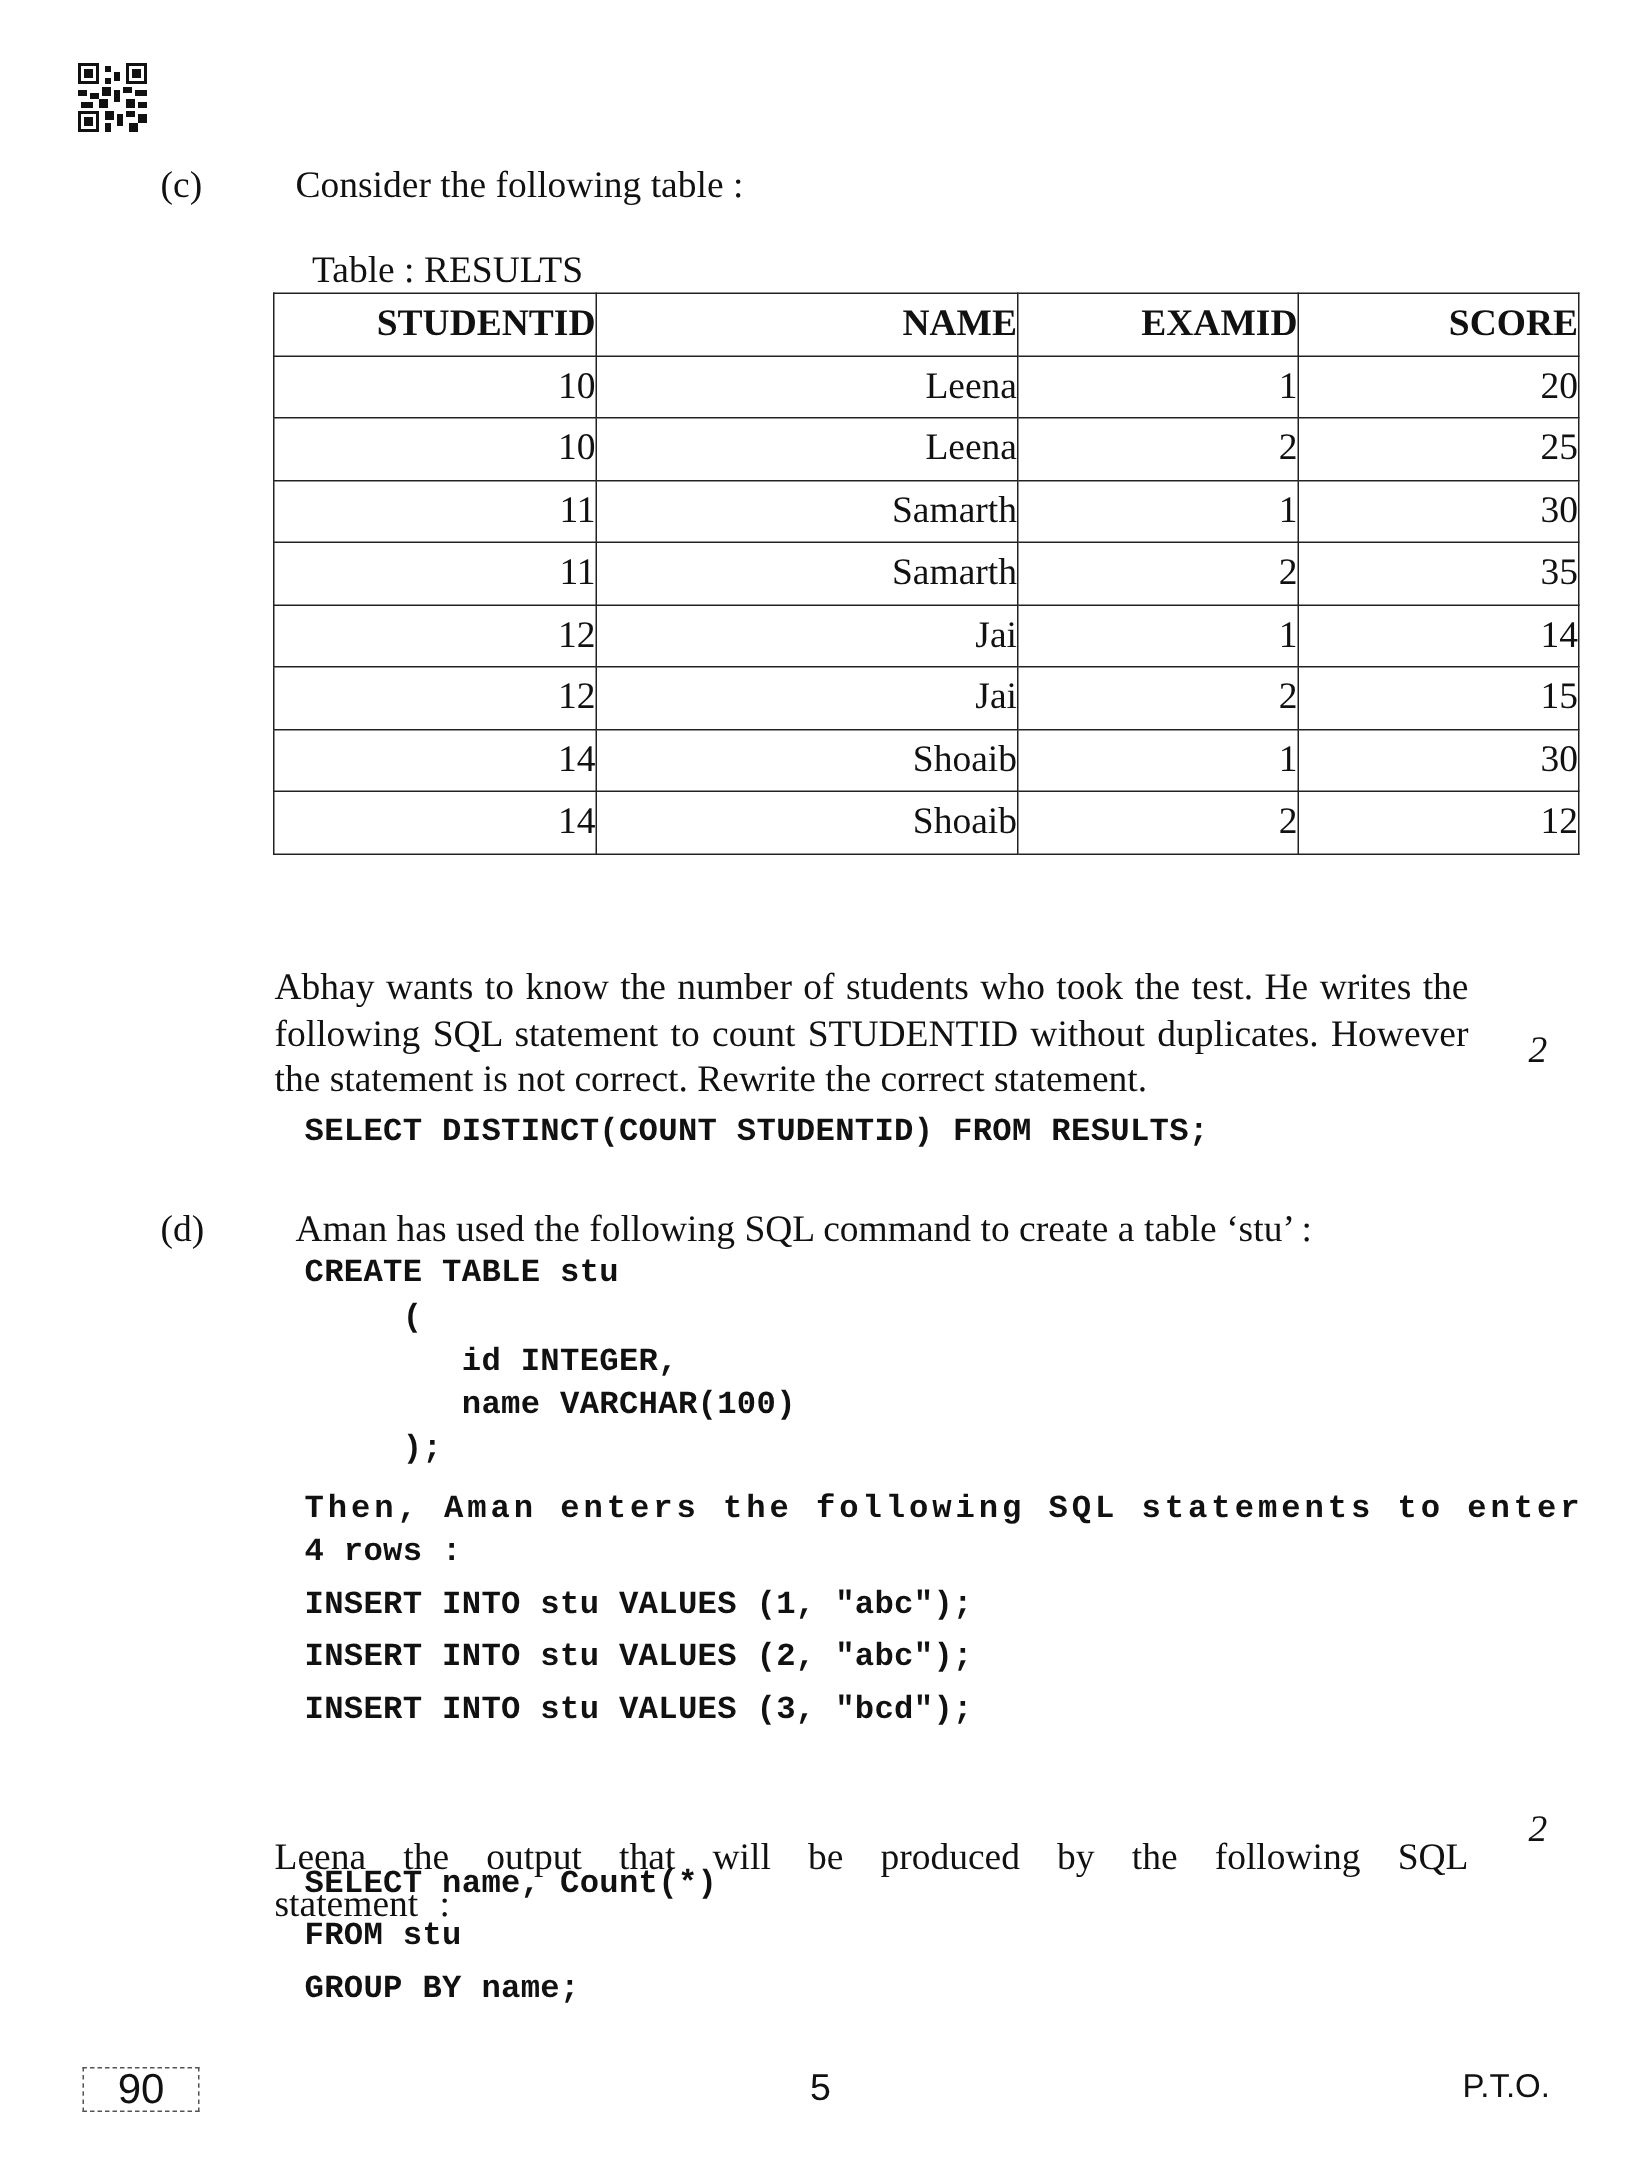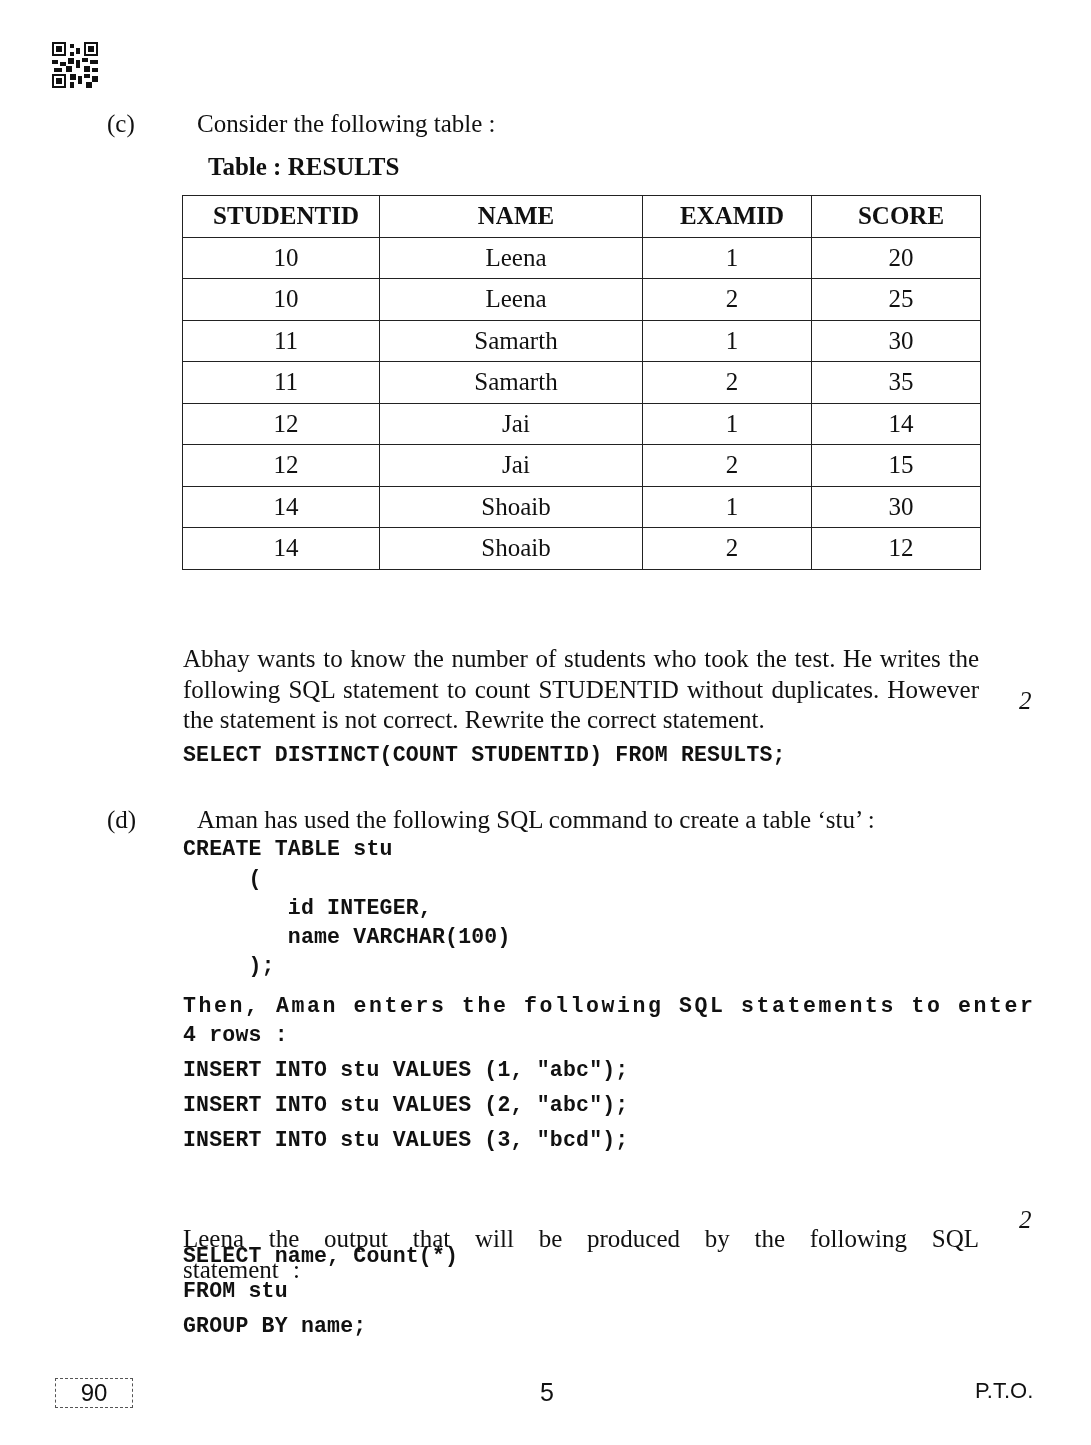--- a/index.html
+++ b/index.html
@@ -1,27 +1,27 @@
 <!DOCTYPE html>
 <html><head>
 <meta charset="utf-8">
 <style>
   html, body { margin: 0; padding: 0; background: #ffffff; }
   body { width: 1091px; height: 1445px; position: relative; overflow: hidden; color: #111; font-family: "DejaVu Serif", "Liberation Serif", serif; }
   .qr { position: absolute; left: 52px; top: 42px; width: 46px; height: 46px; }
   .serif { font-family: "Liberation Serif", "DejaVu Serif", serif; font-size: 25px; }
-  .mono { font-family: "Liberation Mono", "DejaVu Sans Mono", monospace; font-weight: bold; font-size: 21.5px; letter-spacing: 0.2px; white-space: pre; position: absolute; }
+  .mono { font-family: "Liberation Mono", "DejaVu Sans Mono", monospace; font-weight: bold; font-size: 21.5px; letter-spacing: 0.2px; white-space: pre; position: absolute; margin-left: 20px; }
   .abs { position: absolute; margin-left: 14px; }
   .label { position: absolute; left: 107px; }
   .marks { position: absolute; left: 1019px; font-style: italic; font-family: "Liberation Serif", serif; font-size: 25px; }
   table.res { position: absolute; left: 182px; top: 195px; border-collapse: collapse; font-family: "Liberation Serif", "DejaVu Serif", serif; font-size: 25px; }
-  table.res th, table.res td { border: 1px solid #222; height: 40.5px; padding: 0 0 0 10px; text-align: center; vertical-align: middle; }
+  table.res th, table.res td { border: 1px solid #222; height: 40.5px; padding: 0 0 0 28px; text-align: right; vertical-align: middle; }
   table.res th { font-weight: bold; }
   .para { position: absolute; left: 183px; width: 796px; text-align: justify; line-height: 30.5px; font-family: "Liberation Serif", serif; font-size: 25px; margin-top: 48px; }
-  .footer-box { position: absolute; left: 55px; top: 1378px; width: 76px; height: 28px; border: 1px dashed #555; text-align: center; font-family: "Liberation Sans", sans-serif; font-size: 24px; line-height: 28px; }
+  .footer-box { position: absolute; left: 55px; top: 1378px; width: 76px; height: 28px; border: 1px dashed #555; text-align: center; font-family: "Liberation Sans", sans-serif; font-size: 28px; line-height: 28px; }
   .footer-page { position: absolute; left: 540px; top: 1378px; font-family: "Liberation Sans", sans-serif; font-size: 25px; }
   .footer-pto { position: absolute; left: 975px; top: 1378px; font-family: "Liberation Sans", sans-serif; font-size: 22px; }
 </style>
 </head>
 <body>
 
 <svg class="qr" viewBox="0 0 23 23">
   <rect x="0" y="0" width="7" height="7" fill="#111"></rect>
     <rect x="1" y="1" width="5" height="5" fill="#fff"></rect>
     <rect x="2" y="2" width="3" height="3" fill="#111"></rect>
@@ -47,21 +47,21 @@
     <rect x="9" y="16" width="3" height="3" fill="#111"></rect>
     <rect x="13" y="17" width="2" height="4" fill="#111"></rect>
   <rect x="16" y="16" width="3" height="2" fill="#111"></rect>
     <rect x="20" y="17" width="3" height="3" fill="#111"></rect>
     <rect x="9" y="20" width="2" height="3" fill="#111"></rect>
   <rect x="17" y="20" width="3" height="3" fill="#111"></rect>
 </svg>
 
 <div class="label serif" style="top:110px">(c)</div>
 <div class="abs serif" style="left:183px; top:110px">Consider the following table :</div>
-<div class="abs serif" style="left:194px; top:153px; font-weight:bold">Table : RESULTS</div>
+<div class="abs serif" style="left:194px; top:167px; font-weight:normal">Table : RESULTS</div>
 
 <table class="res">
   <thead>
     <tr>
       <th style="width:186px">STUDENTID</th>
       <th style="width:252px">NAME</th>
       <th style="width:158px">EXAMID</th>
       <th style="width:158px">SCORE</th>
     </tr>
   </thead>

